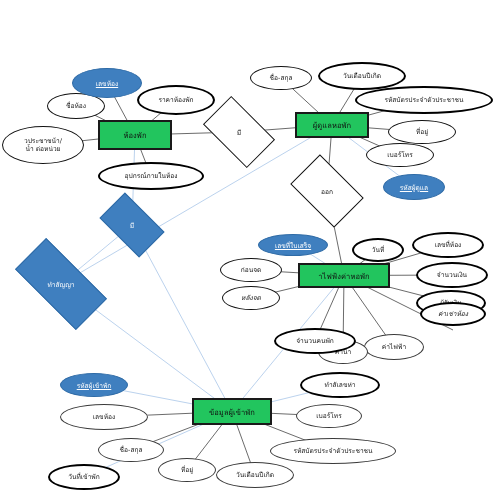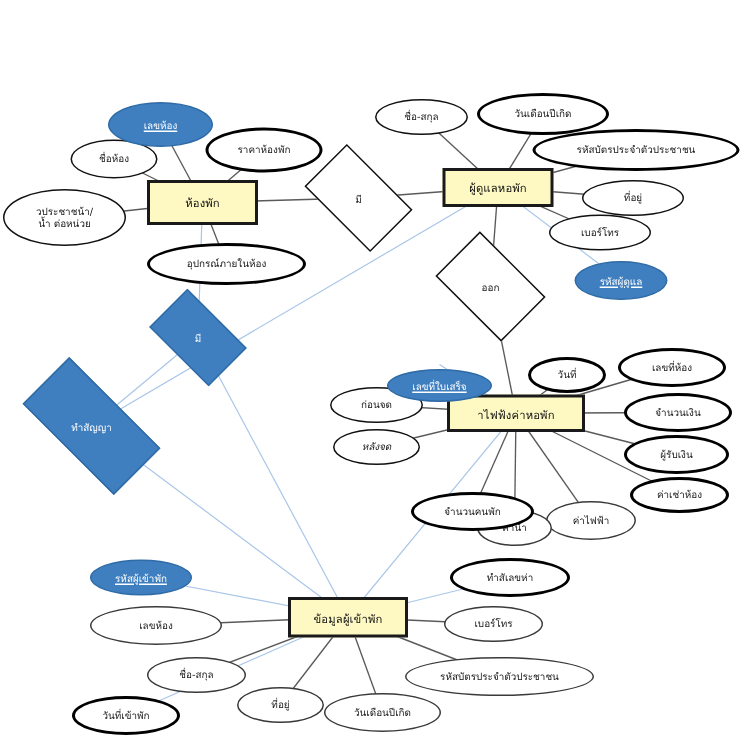--- a/index.html
+++ b/index.html
@@ -9,21 +9,21 @@
     font-family:"DejaVu Sans","Liberation Sans",sans-serif;
     overflow:hidden;
   }
   #diagram{position:relative;width:495px;height:495px;}
   #edges{position:absolute;left:0;top:0;width:495px;height:495px;}
 
   .node{position:absolute;display:flex;align-items:center;justify-content:center;text-align:center;box-sizing:border-box;}
 
   
   .entity{
-    background:#fef9c3;
+    background:#22c55e;
     border:2px solid #1a1a1a;
     font-size:7.5px;
     color:#101010;
     letter-spacing:.1px;
   }
 
   
   .attr{
     background:#ffffff;
     border:1.6px solid #111111;
@@ -161,21 +161,21 @@
       </div>
       <div class="node attr bold" style="left: 412px; top: 232px; width: 72px; height: 26px;">
         <span class="multiline t">เลขที่ห้อง</span>
       </div>
       <div class="node attr bold" style="left: 416px; top: 262px; width: 72px; height: 26px;">
         <span class="multiline t">จำนวนเงิน</span>
       </div>
       <div class="node attr bold" style="left: 416px; top: 290px; width: 70px; height: 26px;">
         <span class="multiline t">ผู้รับเงิน</span>
       </div>
-      <div class="node attr bold" style="left: 420px; top: 318px; width: 66px; height: 24px;">
+      <div class="node attr bold" style="left: 420px; top: 302px; width: 66px; height: 24px; font-style: italic;">
         <span class="multiline t">ค่าเช่าห้อง</span>
       </div>
       <div class="node attr thin" style="left: 364px; top: 334px; width: 60px; height: 26px;">
         <span class="multiline t">ค่าไฟฟ้า</span>
       </div>
       <div class="node attr thin" style="left: 318px; top: 340px; width: 50px; height: 24px;">
         <span class="multiline t">ค่าน้ำ</span>
       </div>
       <div class="node attr bold" style="left: 274px; top: 328px; width: 82px; height: 26px;">
         <span class="multiline t">จำนวนคนพัก</span>
@@ -200,21 +200,21 @@
       </div>
       <div class="node attr bold" style="left: 300px; top: 372px; width: 80px; height: 26px;">
         <span class="multiline t">ทำสัเลขห่า</span>
       </div>
       <div class="node attr thin" style="left: 296px; top: 404px; width: 66px; height: 24px;">
         <span class="multiline t">เบอร์โทร</span>
       </div>
       <div class="node keyattr" style="left: 383px; top: 174px; width: 62px; height: 26px;">
         <span class="multiline t">รหัสผู้ดูแล</span>
       </div>
-      <div class="node keyattr" style="left: 258px; top: 246px; width: 70px; height: 22px;">
+      <div class="node keyattr" style="left: 258px; top: 234px; width: 70px; height: 22px;">
         <span class="multiline t">เลขที่ใบเสร็จ</span>
       </div>
       <div class="node keyattr" style="left: 60px; top: 373px; width: 68px; height: 24px; justify-content: center;">
         <span class="multiline t">รหัสผู้เข้าพัก</span>
       </div>
       <div class="node keyattr" style="left: 72px; top: 68px; width: 70px; height: 30px;">
         <span class="multiline t">เลขห้อง</span>
       </div>
       <div class="node rel" style="left: 208px; top: 112px; width: 62px; height: 40px;">
         <div class="shape"></div>

